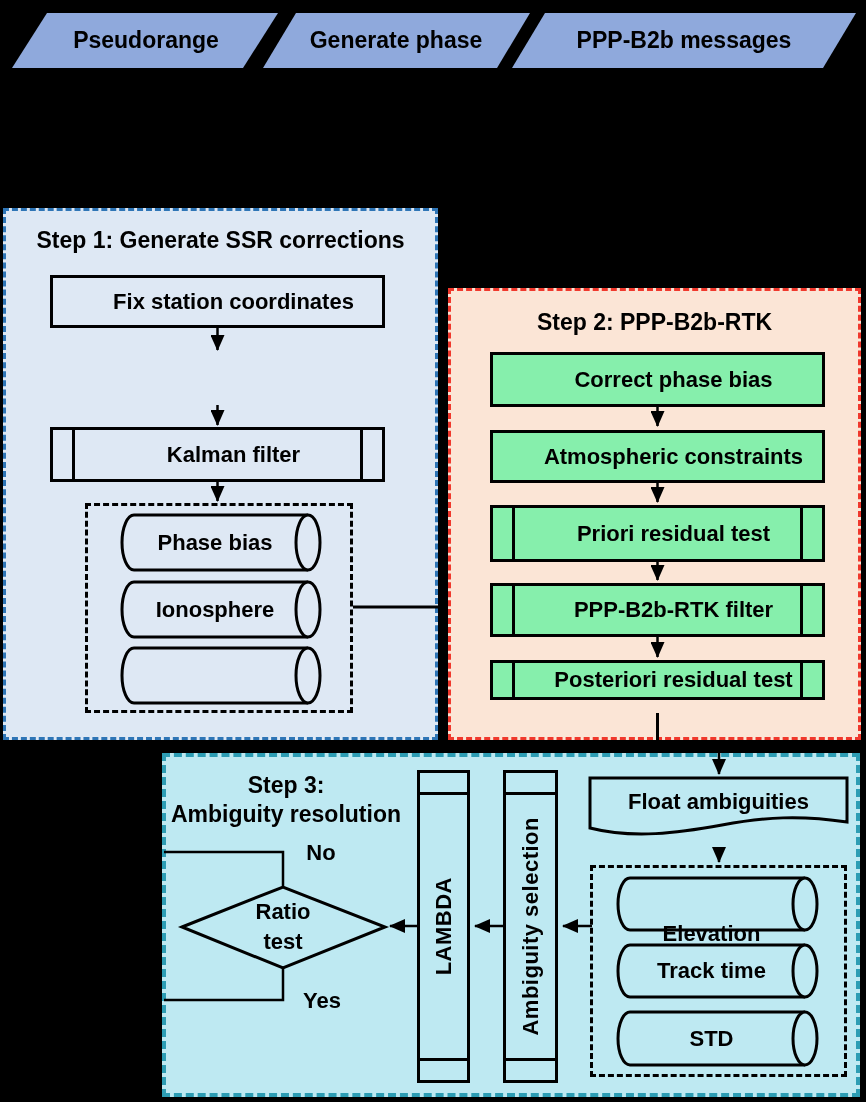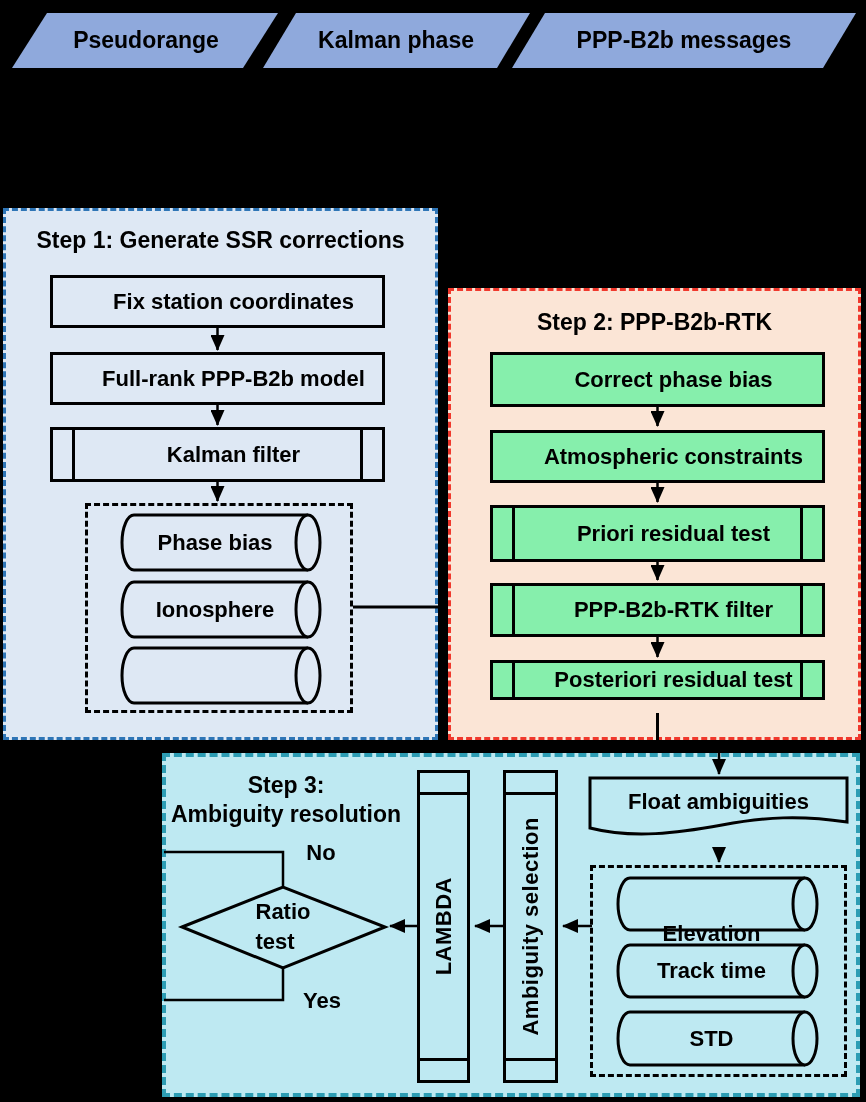--- a/index.html
+++ b/index.html
@@ -17,21 +17,21 @@
   .s1{background:#DEE8F4;} .s2{background:#86efac;} .s3{background:#BEE9F2;}
   .bar{position:absolute;top:-1px;bottom:-1px;width:3px;background:#000;}
   .bar.l{left:19px;} .bar.r{right:19px;}
   .hbar{position:absolute;left:-1px;right:-1px;height:3px;background:#000;}
   .hbar.t{top:19px;} .hbar.b{bottom:19px;}
   .vbox{position:absolute;box-sizing:border-box;border:3px solid #000;display:flex;
         align-items:center;justify-content:center;z-index:3;}
   .vlabel{writing-mode:vertical-rl;transform:rotate(180deg);font-size:22px;letter-spacing:.5px;}
   .dashbox{position:absolute;box-sizing:border-box;border:3px dashed #000;z-index:3;}
   .lbl{position:absolute;display:flex;align-items:center;justify-content:center;
-       font-size:22px;z-index:3;}
+       font-size:22px;text-align:center;z-index:3;}
   .title{position:absolute;font-size:23px;text-align:center;z-index:3;line-height:29px;}
 </style>
 </head>
 <body>
 
 <div class="canvas">
 
   <div class="panel" id="step1-panel"></div>
   <div class="panel" id="step2-panel"></div>
   <div class="panel" id="step3-panel"></div>
@@ -94,29 +94,26 @@
     <line x1="503" y1="926" x2="475" y2="926" stroke="#000" stroke-width="2.5" marker-end="url(#ah)"></line>
     <line x1="417" y1="926" x2="390" y2="926" stroke="#000" stroke-width="2.5" marker-end="url(#ah)"></line>
 
     <polygon points="182,927 283,887 385,927 283,968" stroke="#000" stroke-width="3" fill="#BEE9F2"></polygon>
 
     <polyline points="283,886 283,852 164,852" fill="none" stroke="#000" stroke-width="2.5"></polyline>
     <polyline points="283,967 283,1000 164,1000" fill="none" stroke="#000" stroke-width="2.5"></polyline>
   </svg>
 
   <div class="lbl" style="left:30px;top:13px;width:232px;height:55px;font-size:23px">Pseudorange</div>
-  <div class="lbl" style="left:281px;top:13px;width:230px;height:55px;font-size:23px">Kalman phase</div>
+  <div class="lbl" style="left:281px;top:13px;width:230px;height:55px;font-size:23px">Generate phase</div>
   <div class="lbl" style="left:548px;top:13px;width:272px;height:55px;font-size:23px">PPP-B2b messages</div>
 
   <div class="title" style="left:3px;top:226px;width:435px">Step 1: Generate SSR corrections</div>
   <div class="pbox s1" style="left:50px;top:275px;width:335px;height:53px">
     <span>Fix station coordinates</span>
-  </div>
-  <div class="pbox s1" style="left:50px;top:352px;width:335px;height:53px">
-    <span>Full-rank PPP-B2b model</span>
   </div>
   <div class="pbox s1" style="left:50px;top:427px;width:335px;height:55px">
     <i class="bar l"></i>
     <i class="bar r"></i>
     <span>Kalman filter</span>
   </div>
   <div class="dashbox" style="left:85px;top:503px;width:268px;height:210px"></div>
   <div class="lbl" style="left:122px;top:515px;width:186px;height:55px">Phase bias</div>
   <div class="lbl" style="left:122px;top:582px;width:186px;height:55px">Ionosphere</div>
 

